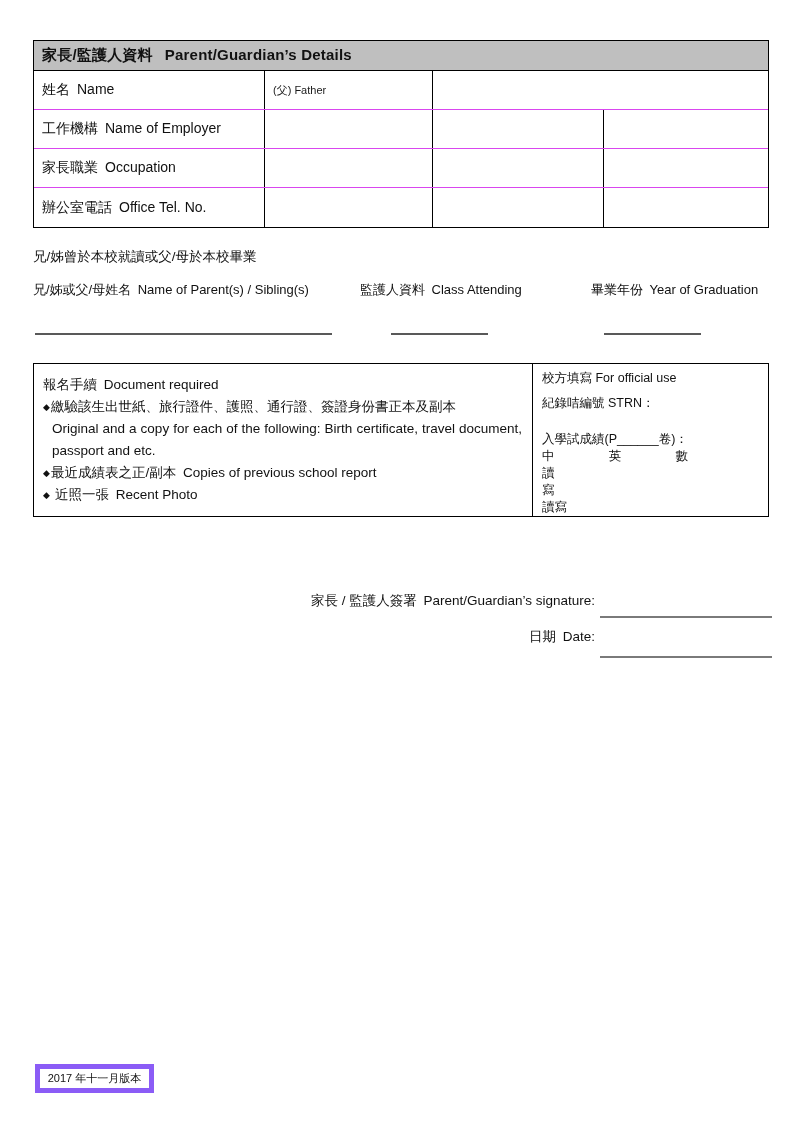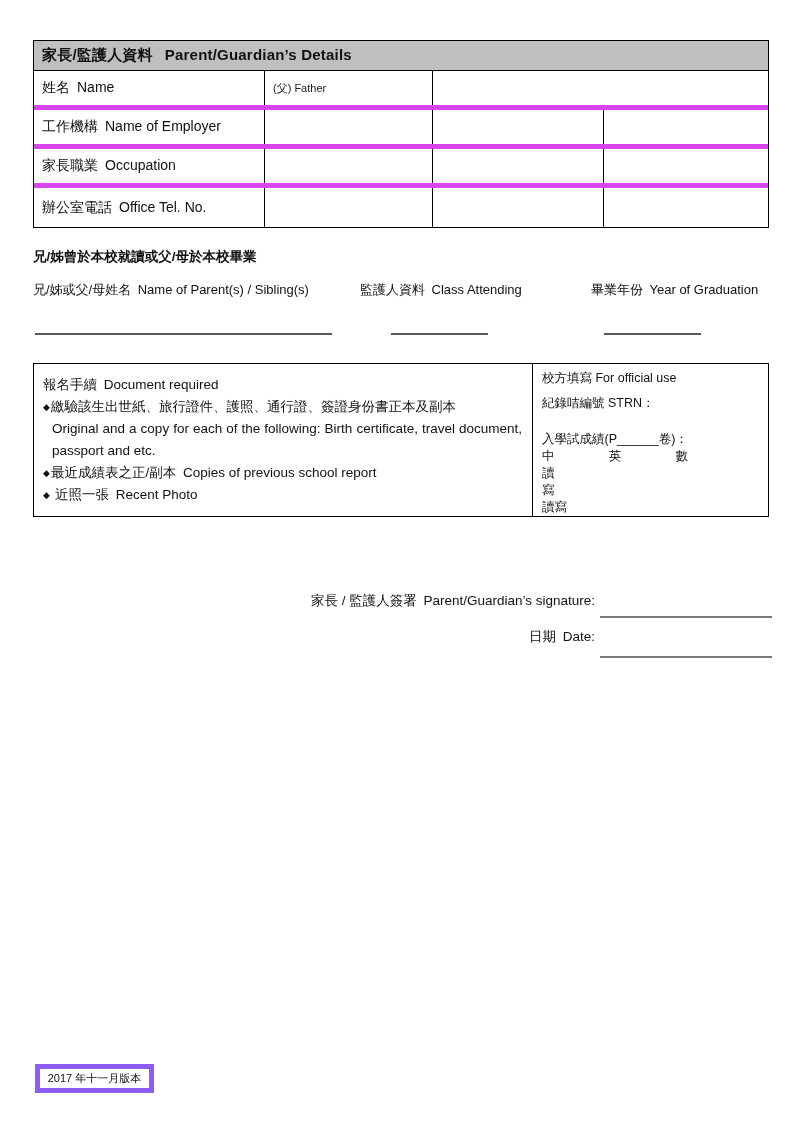--- a/index.html
+++ b/index.html
@@ -12,29 +12,29 @@
   }
   .page { position:absolute; inset:0; background:#fff; }
 
   
   .ptable { position:absolute; left:33px; top:40px; width:736px; border:1px solid #000; background:#fff; }
   .ptable-header {
     height:30px; background:#bfbfbf; border-bottom:1px solid #000;
     display:flex; align-items:center; padding-left:8px;
     font-weight:bold; font-size:15px; letter-spacing:0.2px;
   }
-  .prow { display:grid; grid-template-columns:231px 168px 171px 166px; height:39px; border-bottom:5px solid #d946ef; }
+  .prow { display:grid; grid-template-columns:231px 168px 171px 166px; height:39px; border-bottom:1px solid #d946ef; }
   .prow:last-child { border-bottom:none; }
   .pcell { border-right:1px solid #000; display:flex; align-items:center; padding-left:8px; font-size:14px; overflow:hidden; }
   .pcell:last-child { border-right:none; }
   .pcell.sub { font-size:11px; color:#1a1a1a; }
 
   
   .abs { position:absolute; white-space:nowrap; }
-  .sib-heading-zh { left:33px; top:248px; font-size:13.5px;font-weight:bold; }
+  .sib-heading-zh { left:33px; top:248px; font-size:13.5px; }
   .sib-heading-en { left:358px; top:249px; font-size:13.5px; }
   .sib-col1 { left:33px;  top:281px; font-size:13px; }
   .sib-col2 { left:360px; top:281px; font-size:13px; }
   .sib-col3 { left:591px; top:281px; font-size:13px; }
   .wline { position:absolute; height:2px; background:#595959; }
   .sib-line1 { left:35px;  top:333px; width:297px; }
   .sib-line2 { left:391px; top:333px; width:97px; }
   .sib-line3 { left:604px; top:333px; width:97px; }
 
   

